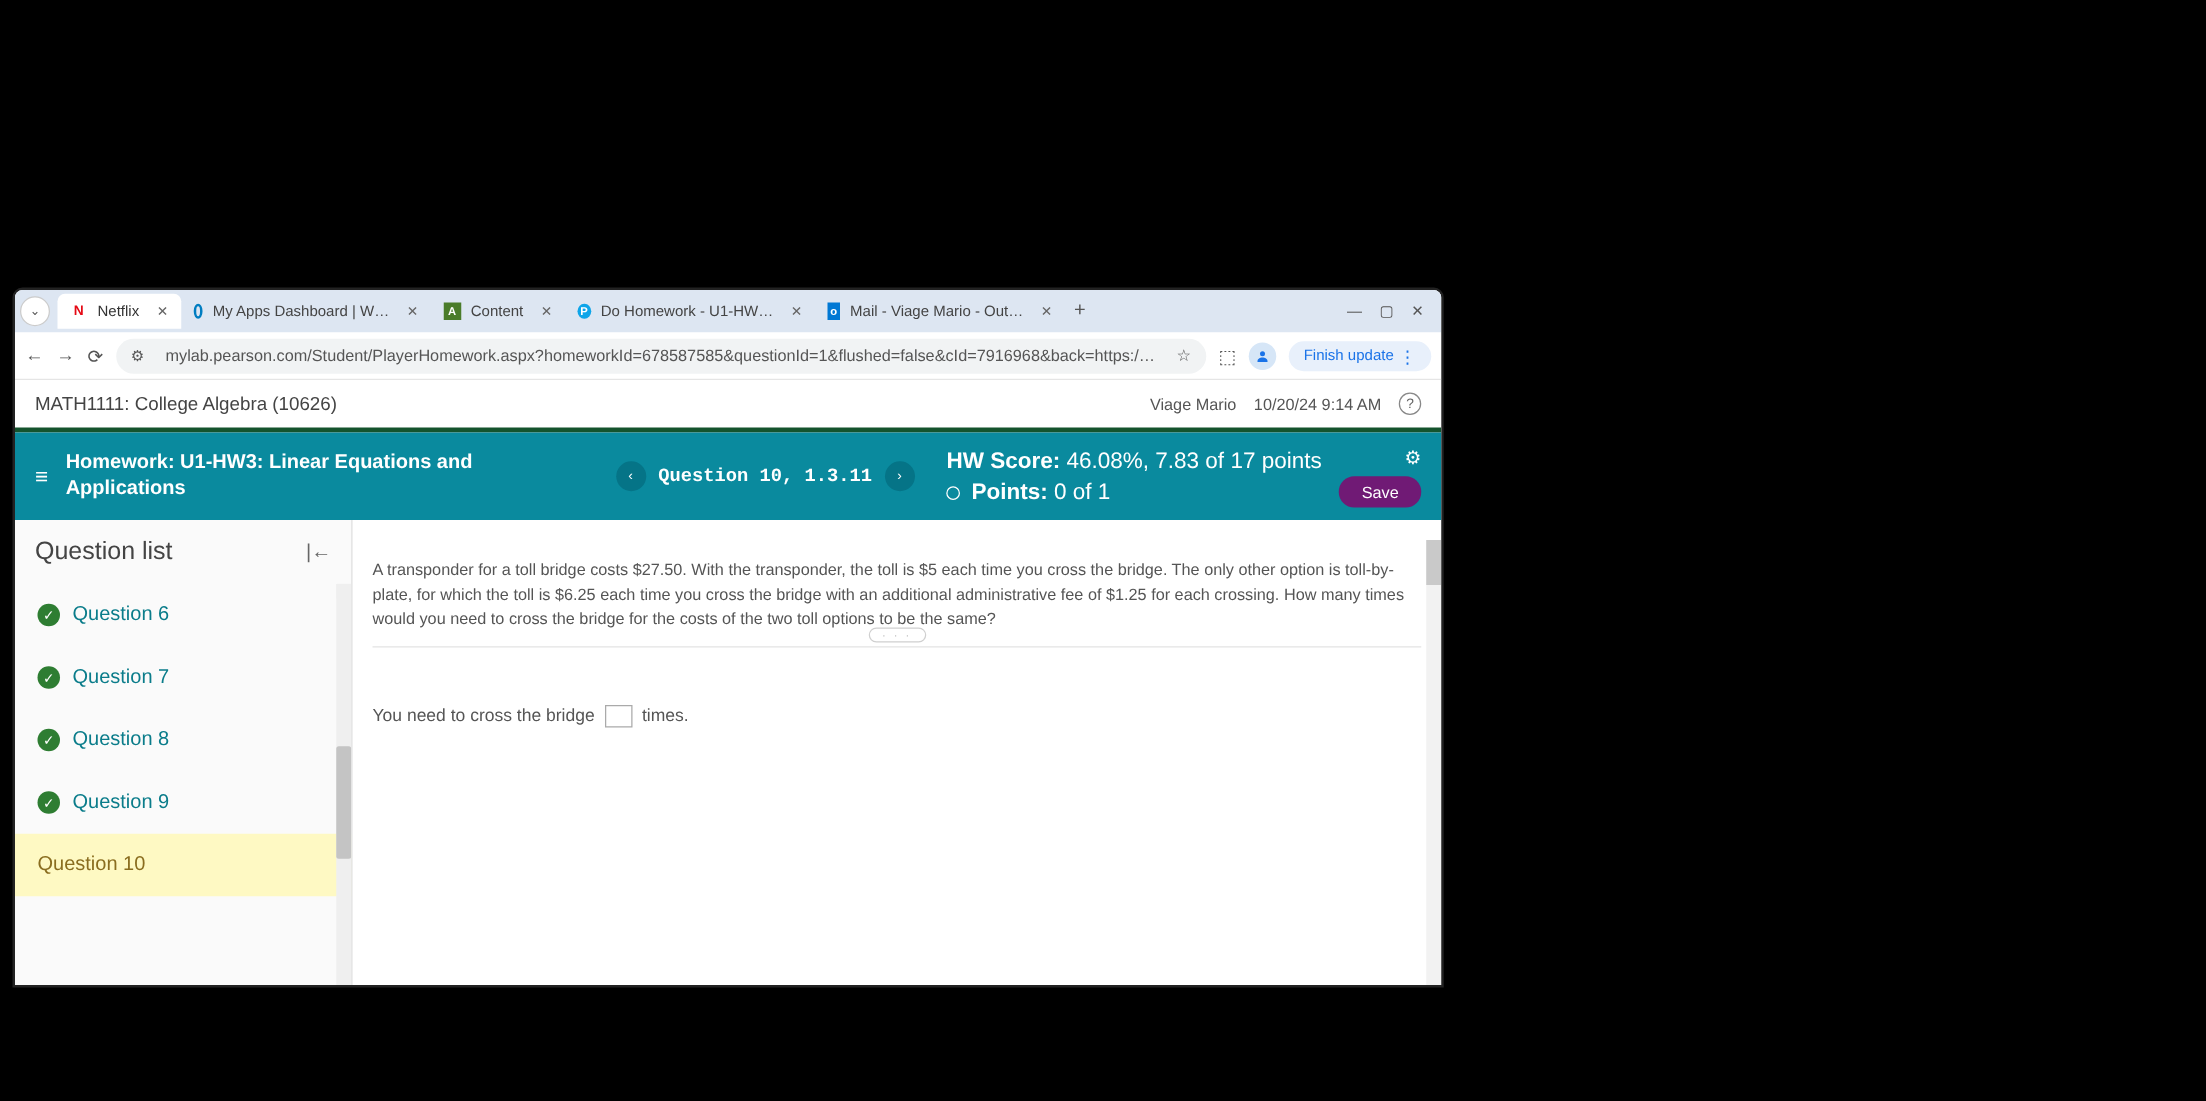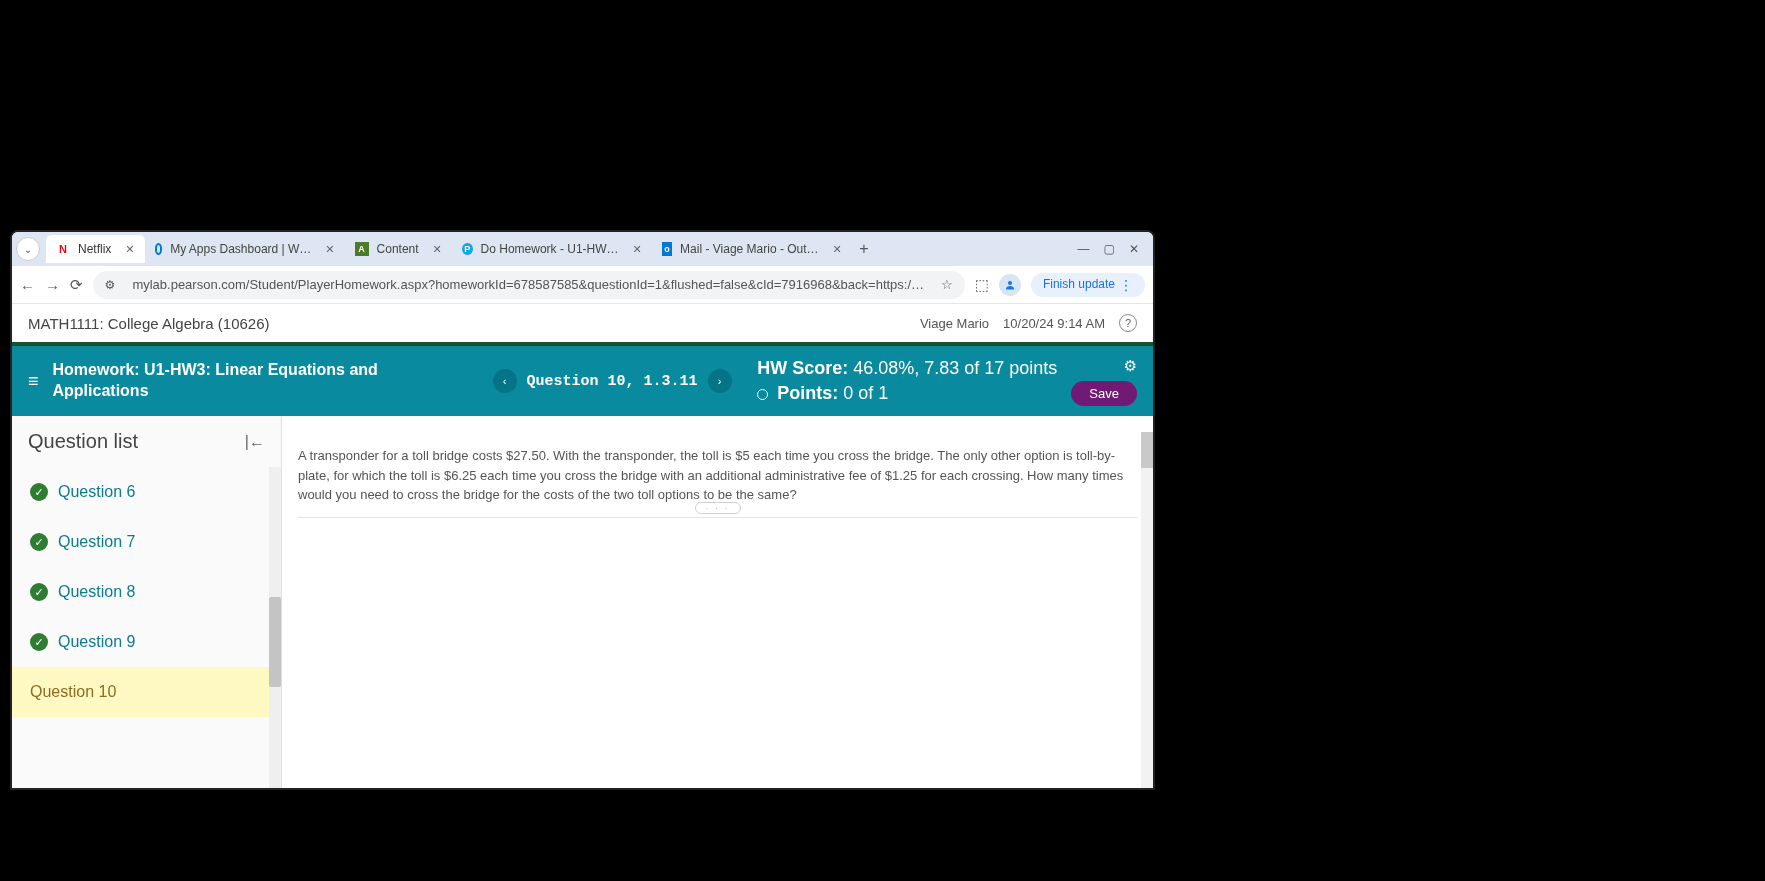--- a/index.html
+++ b/index.html
@@ -199,20 +199,25 @@
           <span class="pendnum">Question 10</span>
         </div>
         <div class="scrolltrack"></div>
         <div class="scrollthumb"></div>
       </div>
     </div>
 
     <div class="main">
       <div class="problem">A transponder for a toll bridge costs $27.50. With the transponder, the toll is $5 each time you cross the bridge. The only other option is toll-by-plate, for which the toll is $6.25 each time you cross the bridge with an additional administrative fee of $1.25 for each crossing. How many times would you need to cross the bridge for the costs of the two toll options to be the same?</div>
       <div class="divmark">· · ·</div>
+      <div class="answer">
+        <span>You need to cross the bridge</span>
+        <span class="box"></span>
+        <span>times.</span>
+      </div>
       <div class="mainscroll">
         <div class="track"></div>
         <div class="thumb"></div>
       </div>
     </div>
   </div>
 
 </div>
 
 </body></html>

